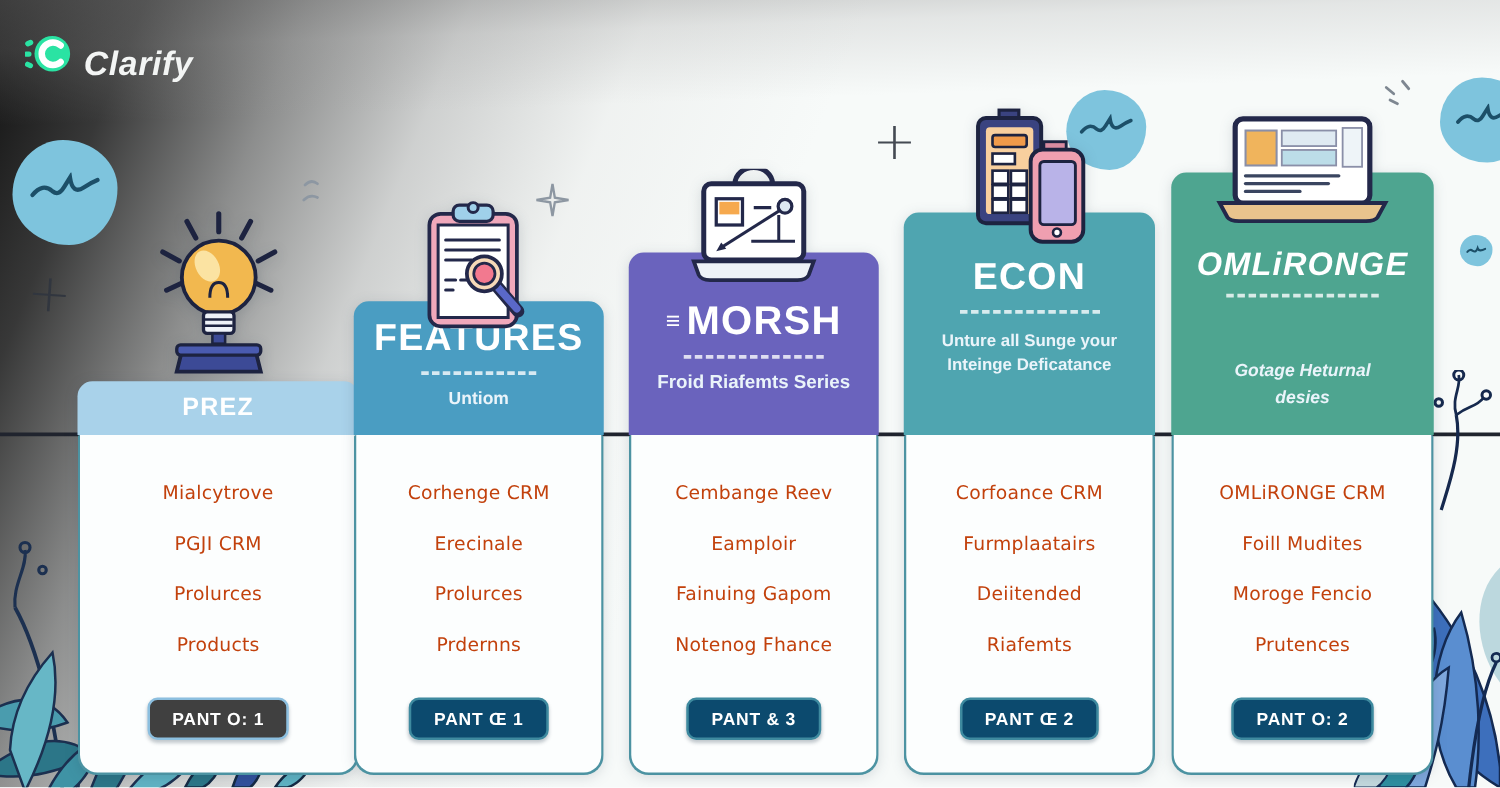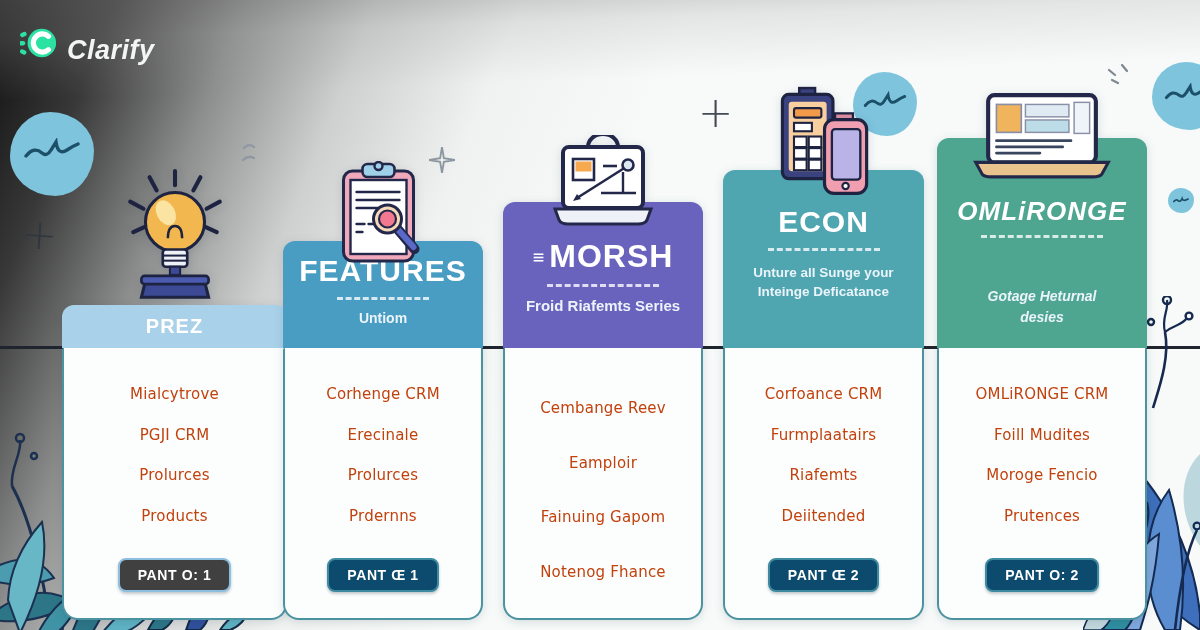--- a/index.html
+++ b/index.html
@@ -258,20 +258,21 @@
       <div class="dashes"></div>
       <div class="subtitle">Froid Riafemts Series</div>
     </div>
     <div class="body">
       <div class="items">
         <div class="item">Cembange Reev</div>
         <div class="item">Eamploir</div>
         <div class="item">Fainuing Gapom</div>
         <div class="item">Notenog Fhance</div>
       </div>
+      <div class="btn teal">PANT &amp; 3</div>
     </div>
   </div>
 
   <div class="card c4">
     <div class="illus">
       <svg viewBox="0 0 95 112" width="100">
         <rect x="24" y="2" width="15" height="9" fill="#3a4380" stroke="#1d2340" stroke-width="2.4"></rect>
         <rect x="8" y="8" width="48" height="80" rx="6" fill="#3a4380" stroke="#1d2340" stroke-width="3"></rect>
         <rect x="14" y="15" width="36" height="66" rx="3" fill="#f8cf9e"></rect>
         <rect x="19" y="21" width="26" height="9" rx="2" fill="#f09a4a" stroke="#1d2340" stroke-width="2"></rect>
@@ -295,22 +296,22 @@
       <div class="dashes"></div>
       <div class="subtitle">
         <div>Unture all Sunge your</div>
         <div>Inteinge Deficatance</div>
       </div>
     </div>
     <div class="body">
       <div class="items">
         <div class="item">Corfoance CRM</div>
         <div class="item">Furmplaatairs</div>
+        <div class="item">Deiitended</div>
         <div class="item">Riafemts</div>
-        <div class="item">Deiitended</div>
       </div>
       <div class="btn teal">PANT Œ 2</div>
     </div>
   </div>
 
   <div class="card c5">
     <div class="illus">
       <svg viewBox="0 0 140 85" width="145">
         <rect x="18" y="3" width="104" height="65" rx="6" fill="#ffffff" stroke="#23284a" stroke-width="4"></rect>
         <rect x="26" y="12" width="24" height="27" fill="#f0b45c" stroke="#8a8fa8" stroke-width="1.6"></rect>

